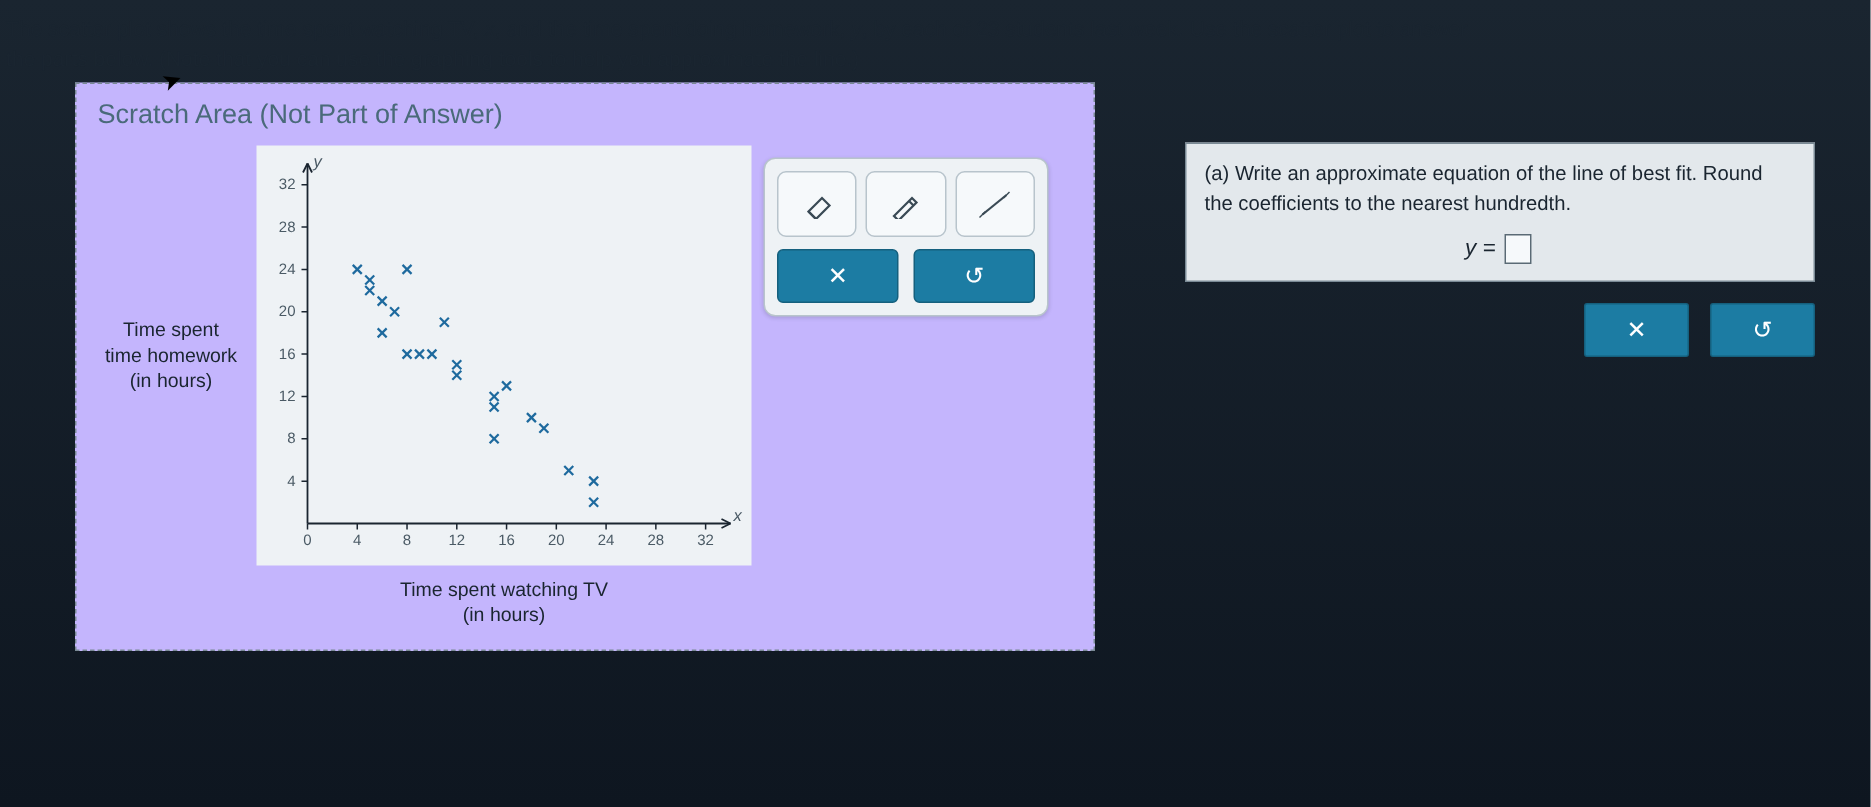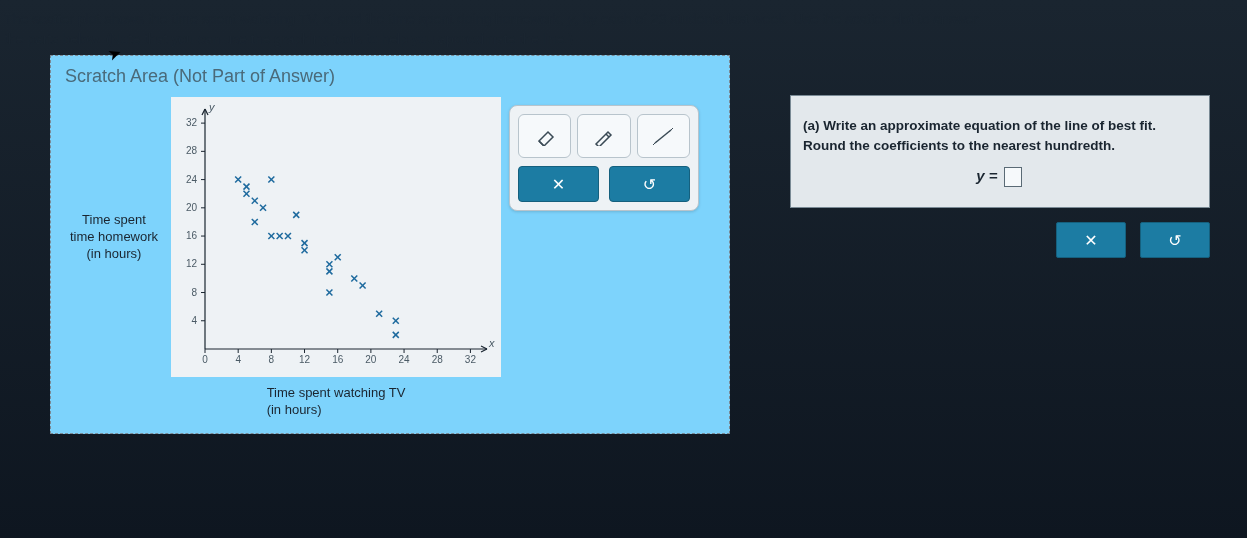--- a/index.html
+++ b/index.html
@@ -23,21 +23,21 @@
     display: flex;
     align-items: flex-start;
     gap: 60px;
     padding: 0 8px;
   }
   
   .scratch-panel {
     margin-left: 42px;
     width: 680px;
     border: 1px dashed #7a8a95;
-    background: #7dd3fc;
+    background: #c4b5fd;
   }
   .scratch-title {
     font-size: 18px;
     color: #4a6a7a;
     padding: 10px 14px 6px 14px;
   }
   .scratch-body {
     display: flex;
     padding: 4px 10px 14px 10px;
     gap: 8px;
@@ -63,21 +63,21 @@
   svg.chart { background: #eef2f5; }
   .axis { stroke: #1a2530; stroke-width: 1.2; }
   .tick { stroke: #1a2530; stroke-width: 1; }
   .ticklabel { font-size: 10px; fill: #4a5a65; }
   .axislabel-y { font-size: 11px; fill: #4a5a65; font-style: italic; }
   .point { fill: none; stroke: #1e6a9e; stroke-width: 1.5; }
   .xlabel-block {
     margin-top: 8px;
     font-size: 13px;
     color: #1a2530;
-    text-align: left;
+    text-align: center;
     line-height: 1.3;
     margin-left: 110px;
   }
   
   .tool-col {
     width: 190px;
     padding-top: 8px;
   }
   .tool-card {
     background: #eef2f5;
@@ -121,25 +121,24 @@
   .question-col {
     width: 420px;
     margin-top: 40px;
   }
   .qbox {
     border: 1px solid #7a8a95;
     background: #e3e8ec;
   }
   .qpart {
     border-bottom: 1px solid #7a8a95;
-    padding: 20px 12px;
+    padding: 10px 12px;
     font-size: 13.5px;
     color: #1a2530;
     line-height: 1.45;
-    font-weight: bold;
   }
   .qpart:last-child { border-bottom: none; }
   .eq-row {
     text-align: center;
     margin-top: 10px;
     font-style: italic;
     font-size: 15px;
   }
   .answer-input {
     display: inline-block;

